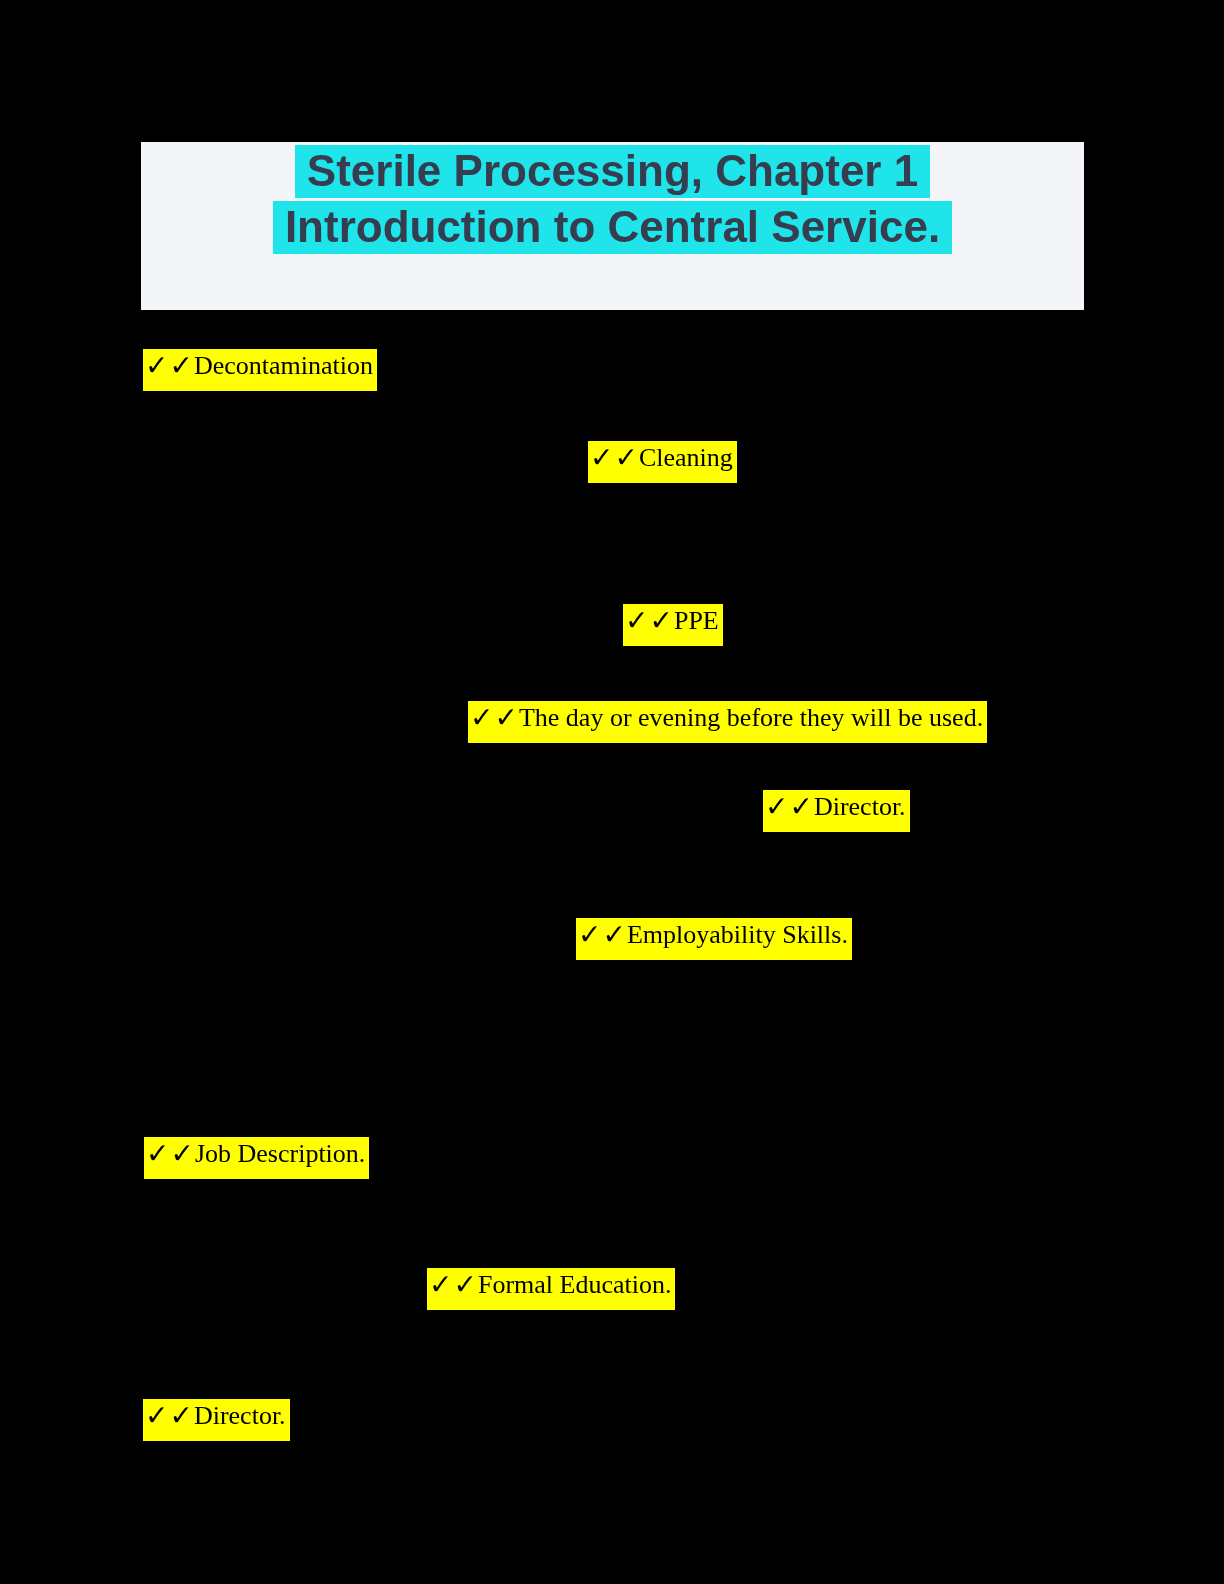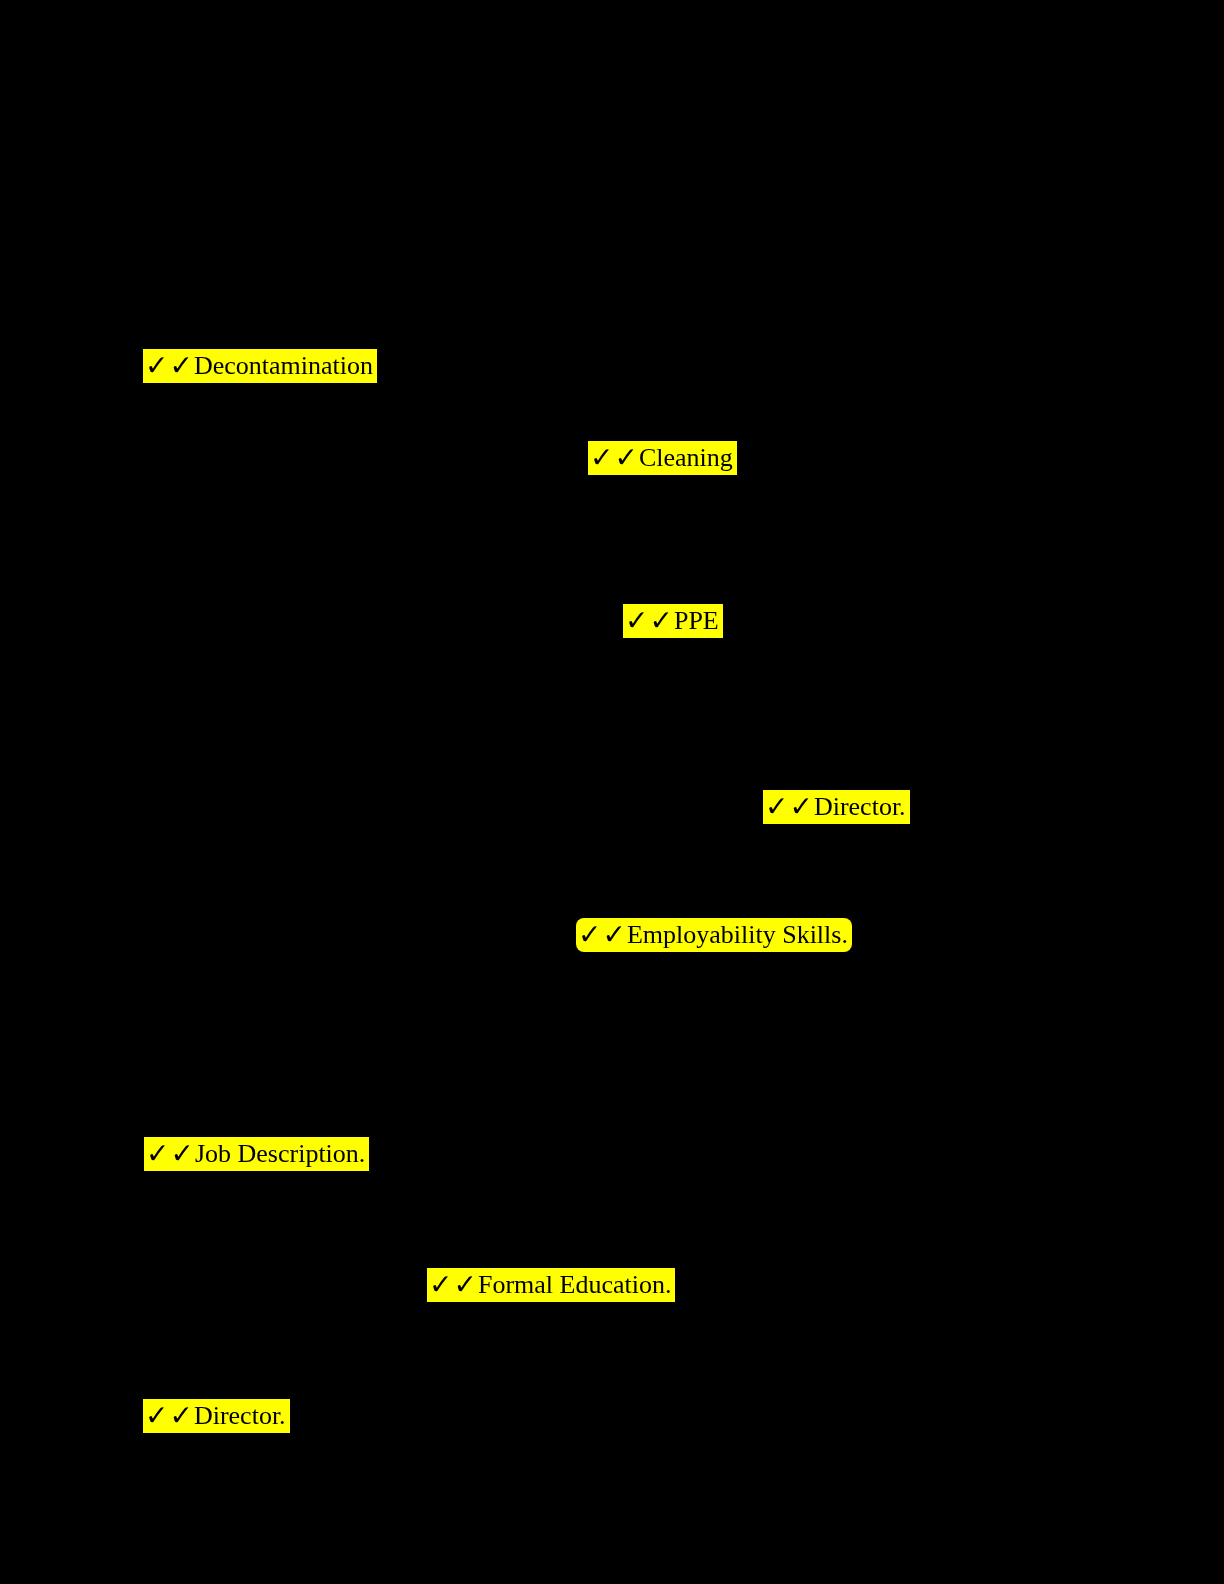--- a/index.html
+++ b/index.html
@@ -47,47 +47,52 @@
     background: var(--title-highlight, #1fe4ea);
     padding: 1px 12px 3px 12px;
   }
   .answer {
     position: absolute;
     background: var(--answer-highlight, #ff0);
     color: var(--answer-text, #000);
     font-family: "Liberation Serif", serif;
     font-size: 26px;
     line-height: 31px;
-    padding: 1px 4px 2px 2px;
+    padding: 1px 4px 10px 2px;
     white-space: nowrap;
   }
   .check {
     font-family: "DejaVu Sans", sans-serif;
     font-weight: 700;
     font-size: 28px;
     letter-spacing: 1px;
     vertical-align: -1px;
   }
 </style>
 </head>
 <body>
 
 <div class="page">
 
+  <div class="header-block">
+    <h1 class="title-line"><span class="hl">Sterile Processing, Chapter 1</span></h1>
+    <h1 class="title-line"><span class="hl">Introduction to Central Service.</span></h1>
+  </div>
 
   <div class="answer" style="left:143px; top:349px;"><span class="check">✓✓</span><span>Decontamination</span></div>
 
   <div class="answer" style="left:588px; top:441px;"><span class="check">✓✓</span><span>Cleaning</span></div>
 
   <div class="answer" style="left:623px; top:604px;"><span class="check">✓✓</span><span>PPE</span></div>
 
+  <div class="answer" style="left:468px; top:701px;"><span class="check">✓✓</span><span>The day or evening before they will be used.</span></div>
 
   <div class="answer" style="left:763px; top:790px;"><span class="check">✓✓</span><span>Director.</span></div>
 
-  <div class="answer" style="left:576px; top:918px;border-radius:8px;"><span class="check">✓✓</span><span>Employability Skills.</span></div>
+  <div class="answer" style="left:576px; top:918px;"><span class="check">✓✓</span><span>Employability Skills.</span></div>
 
 
   <div class="answer" style="left:144px; top:1137px;"><span class="check">✓✓</span><span>Job Description.</span></div>
 
   <div class="answer" style="left:427px; top:1268px;text-align:right;"><span class="check">✓✓</span><span>Formal Education.</span></div>
 
   <div class="answer" style="left:143px; top:1399px;"><span class="check">✓✓</span><span>Director.</span></div>
 
 </div>
 

